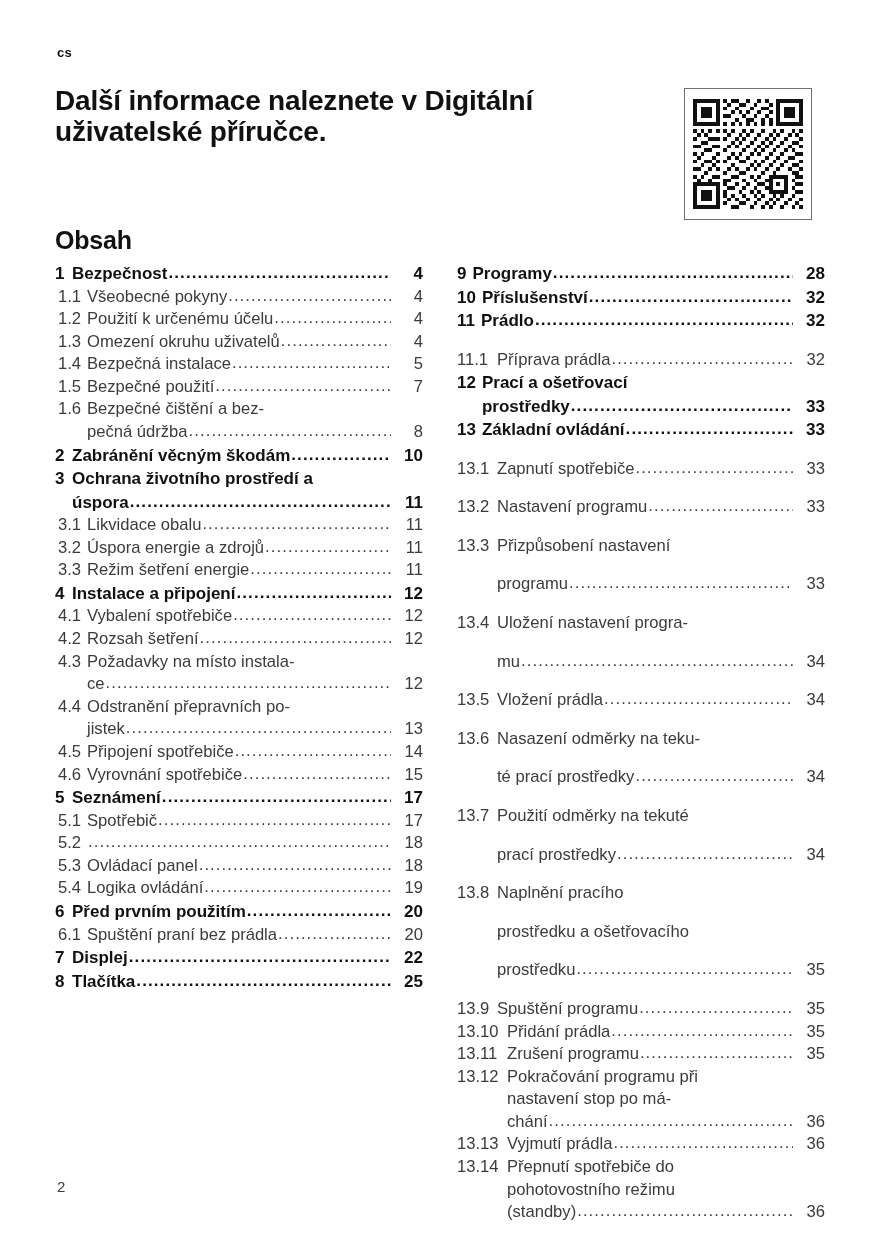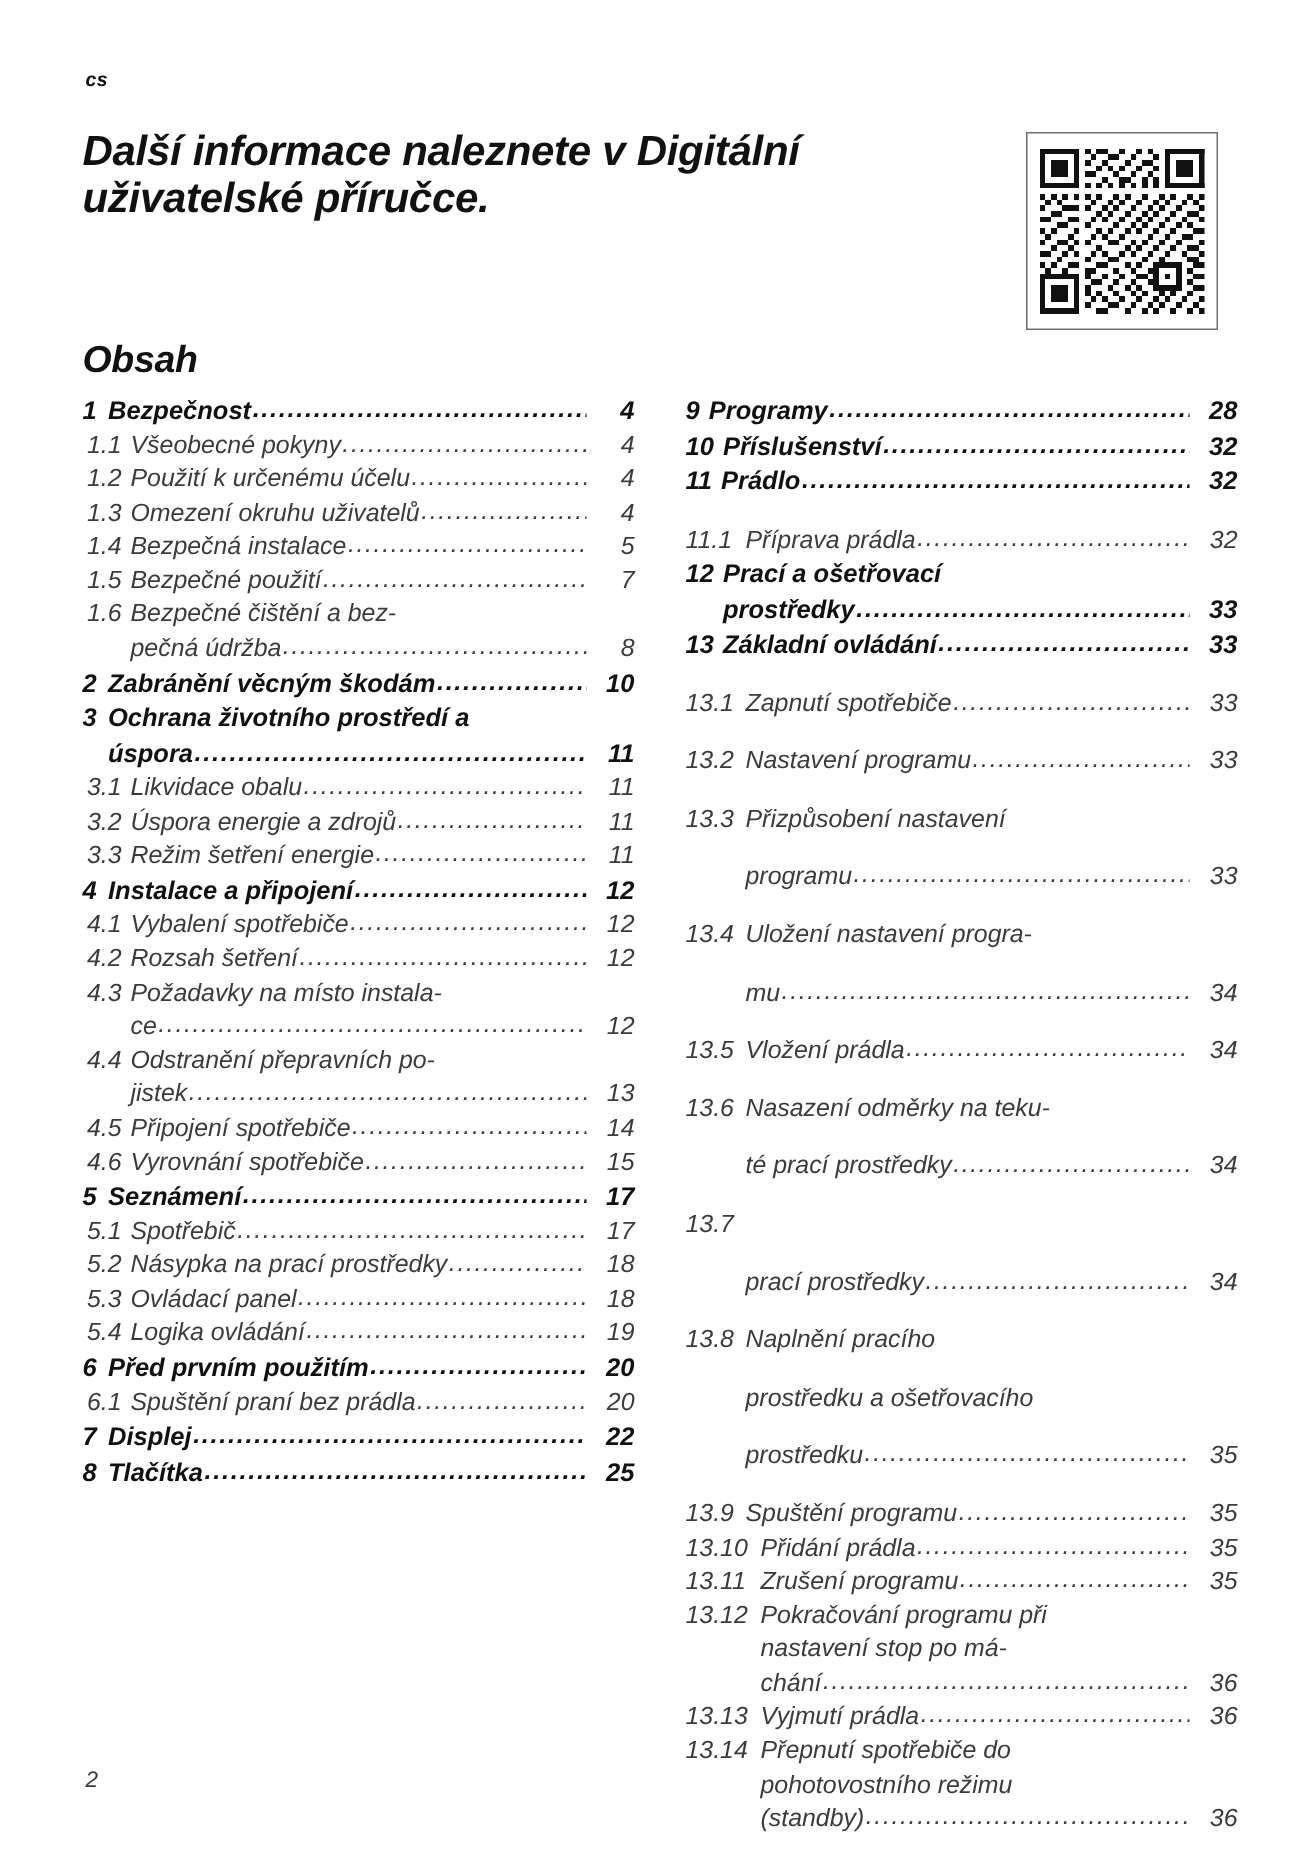--- a/index.html
+++ b/index.html
@@ -13,21 +13,20 @@
     position: relative;
     font-family: "Liberation Sans", sans-serif;
     color: #1a1a1a;
     overflow: hidden;
   }
   .page {
     position: absolute;
     inset: 0;
     width: 790px;
     height: 1240px;
-    font-style: italic;
   }
 
   
   .lang-tag {
     position: absolute;
     left: 57px;
     top: 45px;
     font-size: 13px;
     font-weight: bold;
     letter-spacing: 0.2px;
@@ -647,21 +646,20 @@
         <div class="toc-line">
           <span class="toc-num num-w-sub">5.1</span>
           <span class="toc-label">Spotřebič</span>
           <span class="toc-dots">................................................................................</span>
           <span class="toc-page">17</span>
         </div>
       </div>
       <div class="toc-entry lvl2">
         <div class="toc-line">
           <span class="toc-num num-w-sub">5.2</span>
-          <span class="toc-label">Násypka na prací prostředky</span>
           <span class="toc-dots">................................................................................</span>
           <span class="toc-page">18</span>
         </div>
       </div>
       <div class="toc-entry lvl2">
         <div class="toc-line">
           <span class="toc-num num-w-sub">5.3</span>
           <span class="toc-label">Ovládací panel</span>
           <span class="toc-dots">................................................................................</span>
           <span class="toc-page">18</span>
@@ -825,20 +823,21 @@
         <div class="toc-line cont">
           <span class="toc-num num-w-sub2">13.6</span>
           <span class="toc-label">té prací prostředky</span>
           <span class="toc-dots">................................................................................</span>
           <span class="toc-page">34</span>
         </div>
       </div>
       <div class="toc-entry lvl2">
         <div class="toc-line">
           <span class="toc-num num-w-sub2">13.7</span>
+          <span class="toc-label">Použití odměrky na tekuté</span>
           <span class="toc-dots nodots">................................................................................</span>
           <span class="toc-page blank">34</span>
         </div>
         <div class="toc-line cont">
           <span class="toc-num num-w-sub2">13.7</span>
           <span class="toc-label">prací prostředky</span>
           <span class="toc-dots">................................................................................</span>
           <span class="toc-page">34</span>
         </div>
       </div>

